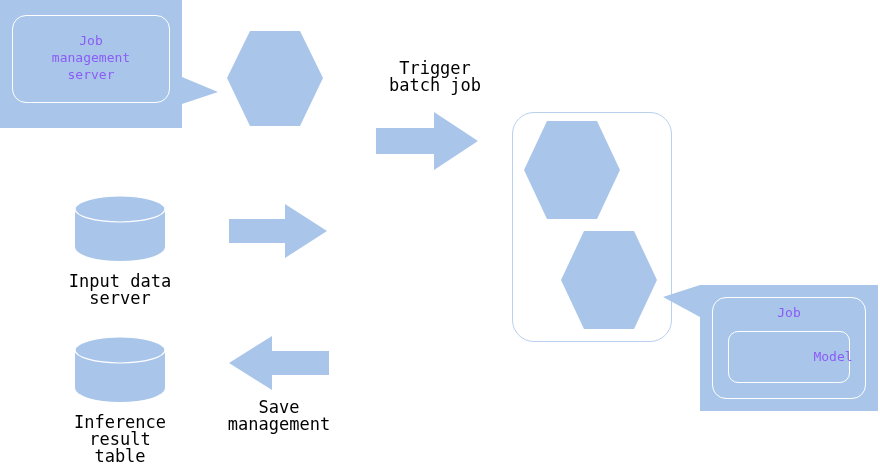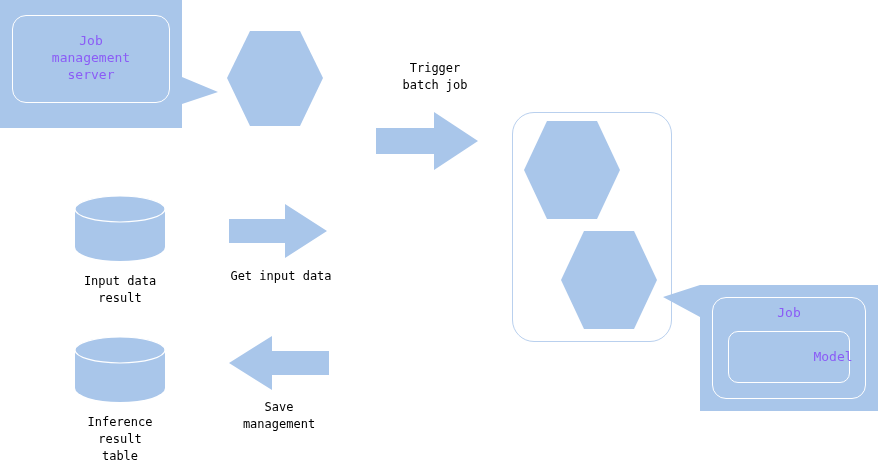--- a/index.html
+++ b/index.html
@@ -12,21 +12,21 @@
     width: 880px;
     height: 471px;
     background: #ffffff;
     overflow: hidden;
     font-family: "DejaVu Sans Mono", "Liberation Mono", monospace;
   }
   .label {
     position: absolute;
     color: #000000;
     font-family: "DejaVu Sans Mono", "Liberation Mono", monospace;
-    font-size: 12px;
+    font-size: 17px;
     line-height: 17px;
     text-align: center;
     white-space: pre-line;
     letter-spacing: 0px;
   }
   .shape-svg {
     position: absolute;
     overflow: visible;
   }
   .inner-label {
@@ -94,26 +94,25 @@
     <div class="inner-label" style="left:52px; top:19px; width:154px;">Job</div>
     <div class="round-rect-outline" style="left:68px; top:46px; width:122px; height:52px; border-radius:10px;"></div>
     <div class="inner-label" style="left:68px; top:63px; width:146px;padding-left:32px;">Model</div>
   </div>
 
   <svg class="shape-svg" width="96" height="72" viewBox="0 0 96 72" style="left:72px; top:195px;">
     <path d="M 3 14 L 3 52 A 45 14 0 0 0 93 52 L 93 14 Z" fill="#a9c6ea" stroke="none"></path>
     <ellipse cx="48" cy="14" rx="45" ry="13" fill="#a9c6ea" stroke="#ffffff" stroke-width="1.2"></ellipse>
   </svg>
   <div class="label" style="left:50px; top:273px; width:140px;">Input data
-result</div>
+server</div>
 
   <svg class="shape-svg" width="100" height="56" viewBox="0 0 100 56" style="left:229px; top:204px;">
     <path d="M 0 15 L 56 15 L 56 0 L 98 27 L 56 54 L 56 39 L 0 39 Z" fill="#a9c6ea" stroke="none"></path>
   </svg>
-  <div class="label" style="left:203px; top:268px; width:156px;">Get input data</div>
 
   <svg class="shape-svg" width="96" height="72" viewBox="0 0 96 72" style="left:72px; top:336px;">
     <path d="M 3 14 L 3 52 A 45 14 0 0 0 93 52 L 93 14 Z" fill="#a9c6ea" stroke="none"></path>
     <ellipse cx="48" cy="14" rx="45" ry="13" fill="#a9c6ea" stroke="#ffffff" stroke-width="1.2"></ellipse>
   </svg>
   <div class="label" style="left:50px; top:414px; width:140px;">Inference
 result
 table</div>
 
   <svg class="shape-svg" width="104" height="56" viewBox="0 0 104 56" style="left:227px; top:336px;">

